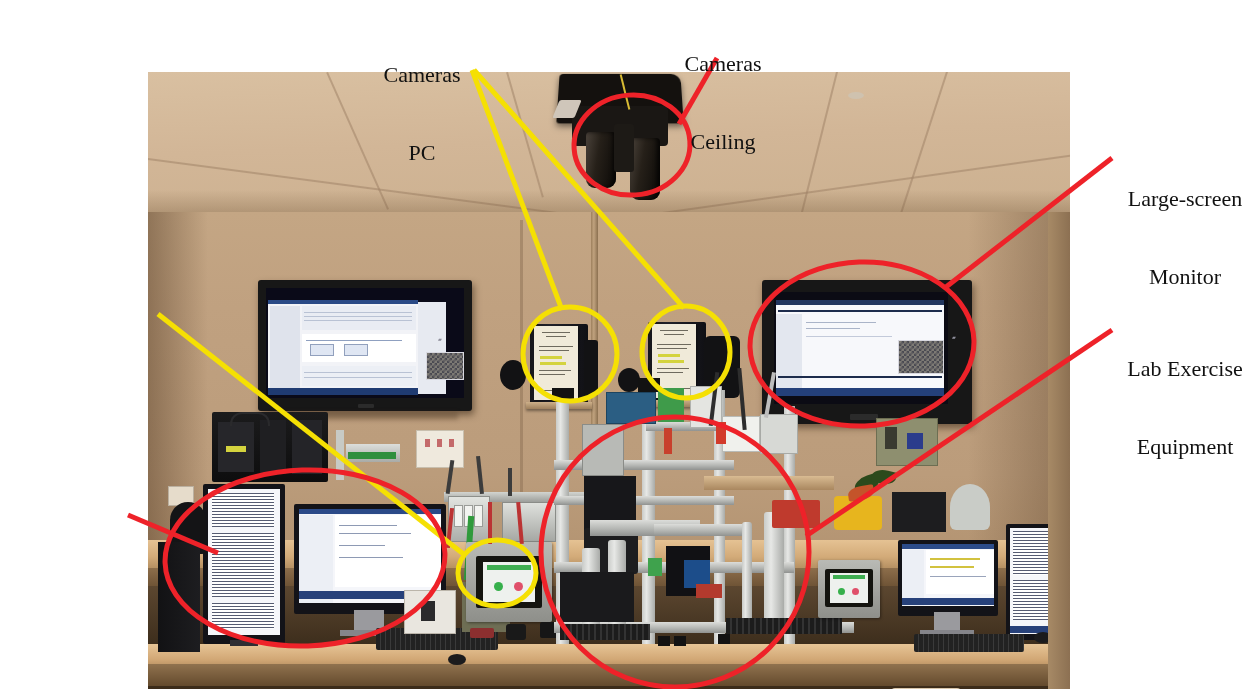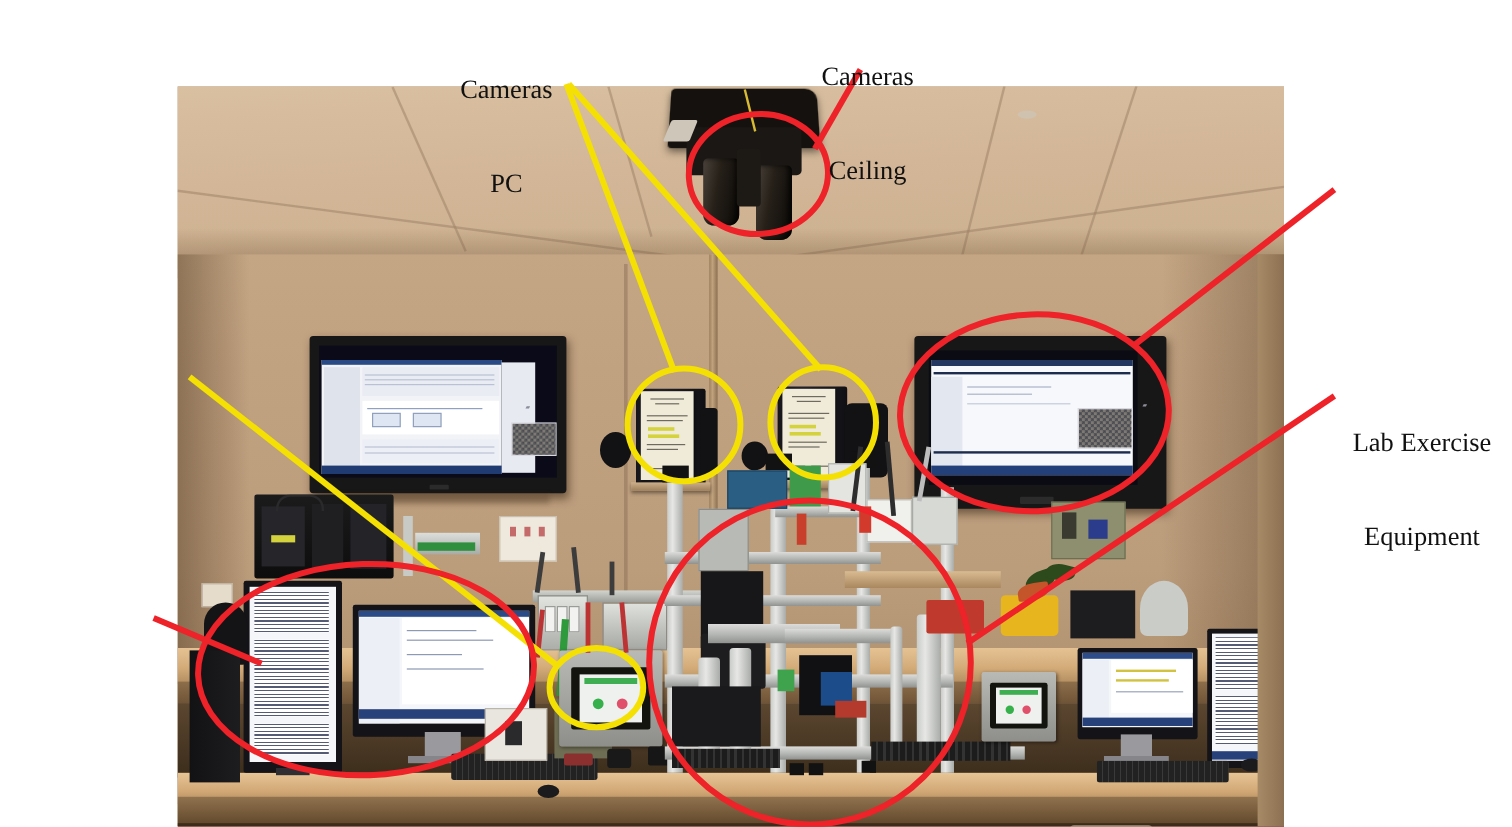--- a/index.html
+++ b/index.html
@@ -576,20 +576,24 @@
   <div class="lbl center" style="left:362px;top:10px;width:120px;">
     <div>Cameras</div>
     <div>PC</div>
   </div>
 
   <div class="lbl center" style="left:648px;top:-1px;width:150px;">
     <div>Cameras</div>
     <div>Ceiling</div>
   </div>
 
+  <div class="lbl center" style="left:1110px;top:134px;width:150px;">
+    <div>Large-screen</div>
+    <div>Monitor</div>
+  </div>
 
   <div class="lbl center" style="left:1110px;top:304px;width:150px;">
     <div>Lab Exercise</div>
     <div>Equipment</div>
   </div>
 
   <div class="lbl center" style="left:0px;top:282px;width:150px;">
   </div>
 
 

